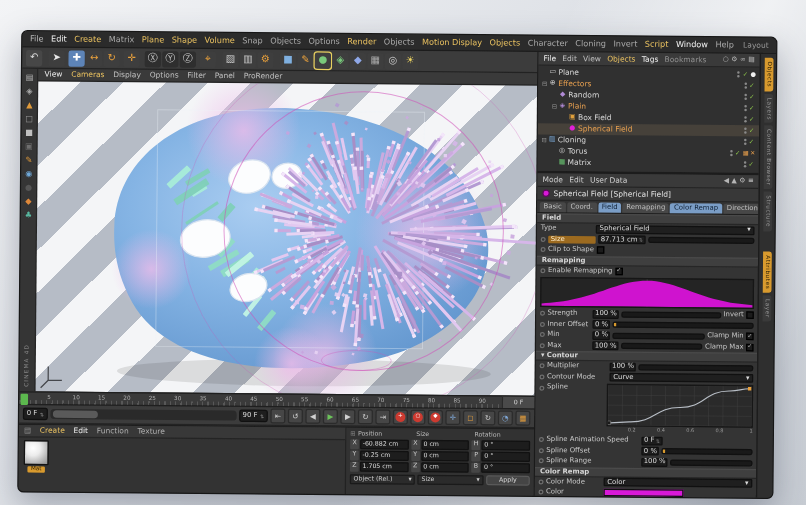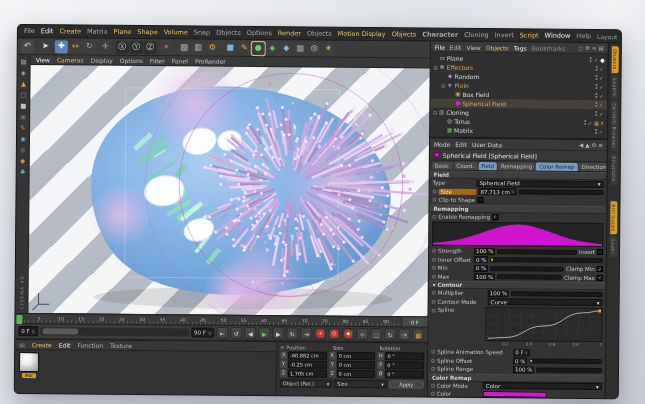--- a/index.html
+++ b/index.html
@@ -117,21 +117,21 @@
       <span class="mitem" style="color: rgb(232, 192, 96);">Plane</span>
       <span class="mitem" style="color: rgb(232, 192, 96);">Shape</span>
       <span class="mitem" style="color: rgb(232, 192, 96);">Volume</span>
       <span class="mitem" style="color: rgb(168, 168, 168);">Snap</span>
       <span class="mitem" style="color: rgb(168, 168, 168);">Objects</span>
       <span class="mitem" style="color: rgb(168, 168, 168);">Options</span>
       <span class="mitem" style="color: rgb(232, 192, 96);">Render</span>
       <span class="mitem" style="color: rgb(168, 168, 168);">Objects</span>
       <span class="mitem" style="color: rgb(232, 192, 96);">Motion Display</span>
       <span class="mitem" style="color: rgb(232, 192, 96);">Objects</span>
-      <span class="mitem" style="color: rgb(168, 168, 168); font-weight: bold;">Character</span>
+      <span class="mitem" style="color: rgb(168, 168, 168);">Character</span>
       <span class="mitem" style="color: rgb(168, 168, 168);">Cloning</span>
       <span class="mitem" style="color: rgb(168, 168, 168);">Invert</span>
       <span class="mitem" style="color: rgb(232, 192, 96);">Script</span>
       <span class="mitem" style="color: rgb(240, 240, 240);">Window</span>
       <span class="mitem" style="color: rgb(168, 168, 168);">Help</span>
     <div class="mb-right">
       <span class="layout-label">Layout</span>
 
     </div>
   </div>

